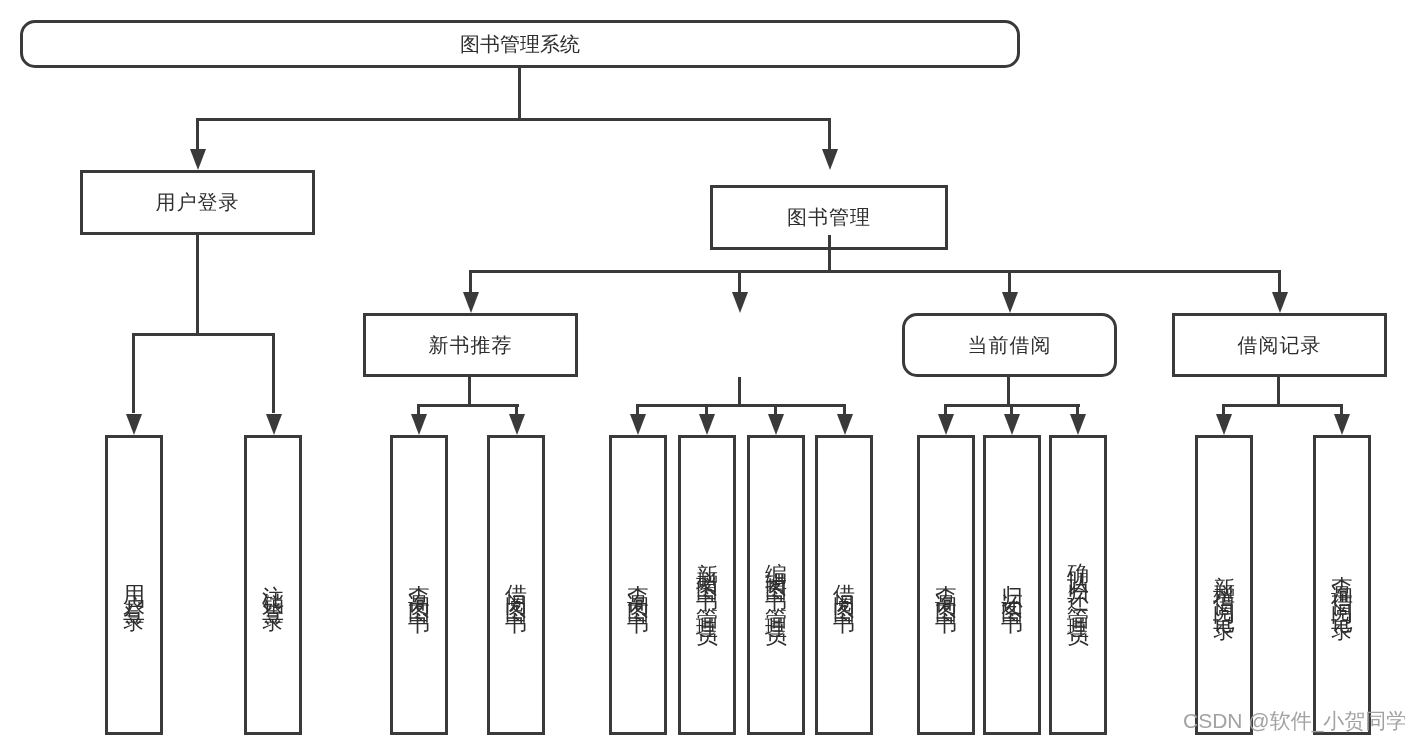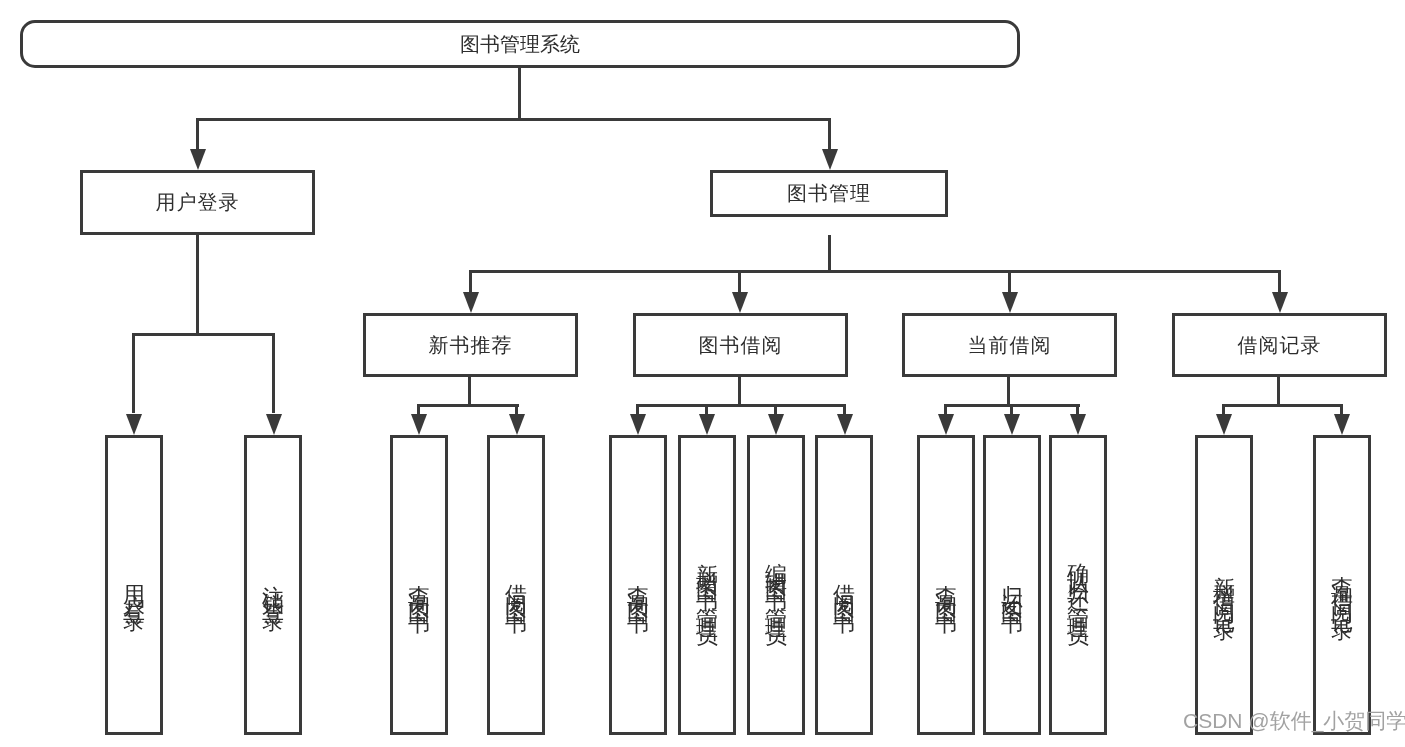--- a/index.html
+++ b/index.html
@@ -73,21 +73,21 @@
   <div class="vline" style="left:518px;top:68px;height:52px;"></div>
   <div class="hline" style="left:196px;top:118px;width:635px;"></div>
   <div class="vline" style="left:196px;top:118px;height:32px;"></div>
   <div class="arrow" style="left:190px;top:149px;"></div>
   <div class="vline" style="left:828px;top:118px;height:32px;"></div>
   <div class="arrow" style="left:822px;top:149px;"></div>
 
   <div class="box hbox" style="left:80px;top:170px;width:235px;height:65px;">
     <span>用户登录</span>
   </div>
-  <div class="box hbox" style="left:710px;top:170px;width:238px;height:47px;">
+  <div class="box hbox" style="left:710px;top:185px;width:238px;height:65px;">
     <span>图书管理</span>
   </div>
 
   <div class="vline" style="left:196px;top:235px;height:101px;"></div>
   <div class="hline" style="left:132px;top:333px;width:143px;"></div>
   <div class="vline" style="left:132px;top:333px;height:80px;"></div>
   <div class="arrow" style="left:126px;top:414px;"></div>
   <div class="vline" style="left:272px;top:333px;height:80px;"></div>
   <div class="arrow" style="left:266px;top:414px;"></div>
 
@@ -98,24 +98,21 @@
   <div class="vline" style="left:738px;top:270px;height:24px;"></div>
   <div class="arrow" style="left:732px;top:292px;"></div>
   <div class="vline" style="left:1008px;top:270px;height:24px;"></div>
   <div class="arrow" style="left:1002px;top:292px;"></div>
   <div class="vline" style="left:1278px;top:270px;height:24px;"></div>
   <div class="arrow" style="left:1272px;top:292px;"></div>
 
   <div class="box hbox" style="left:363px;top:313px;width:215px;height:64px;">
     <span>新书推荐</span>
   </div>
-  <div class="box hbox" style="left:633px;top:313px;width:215px;height:64px;">
-    <span>图书借阅</span>
-  </div>
-  <div class="box hbox" style="left:902px;top:313px;width:215px;height:64px;">
+  <div class="box hbox" style="left:902px;top:313px;width:215px;height:64px;border-radius:15px;">
     <span>当前借阅</span>
   </div>
   <div class="box hbox" style="left:1172px;top:313px;width:215px;height:64px;">
     <span>借阅记录</span>
   </div>
 
   <div class="vline" style="left:468px;top:377px;height:30px;"></div>
   <div class="hline" style="left:417px;top:404px;width:102px;"></div>
   <div class="vline" style="left:417px;top:404px;height:12px;"></div>
   <div class="arrow" style="left:411px;top:414px;"></div>

